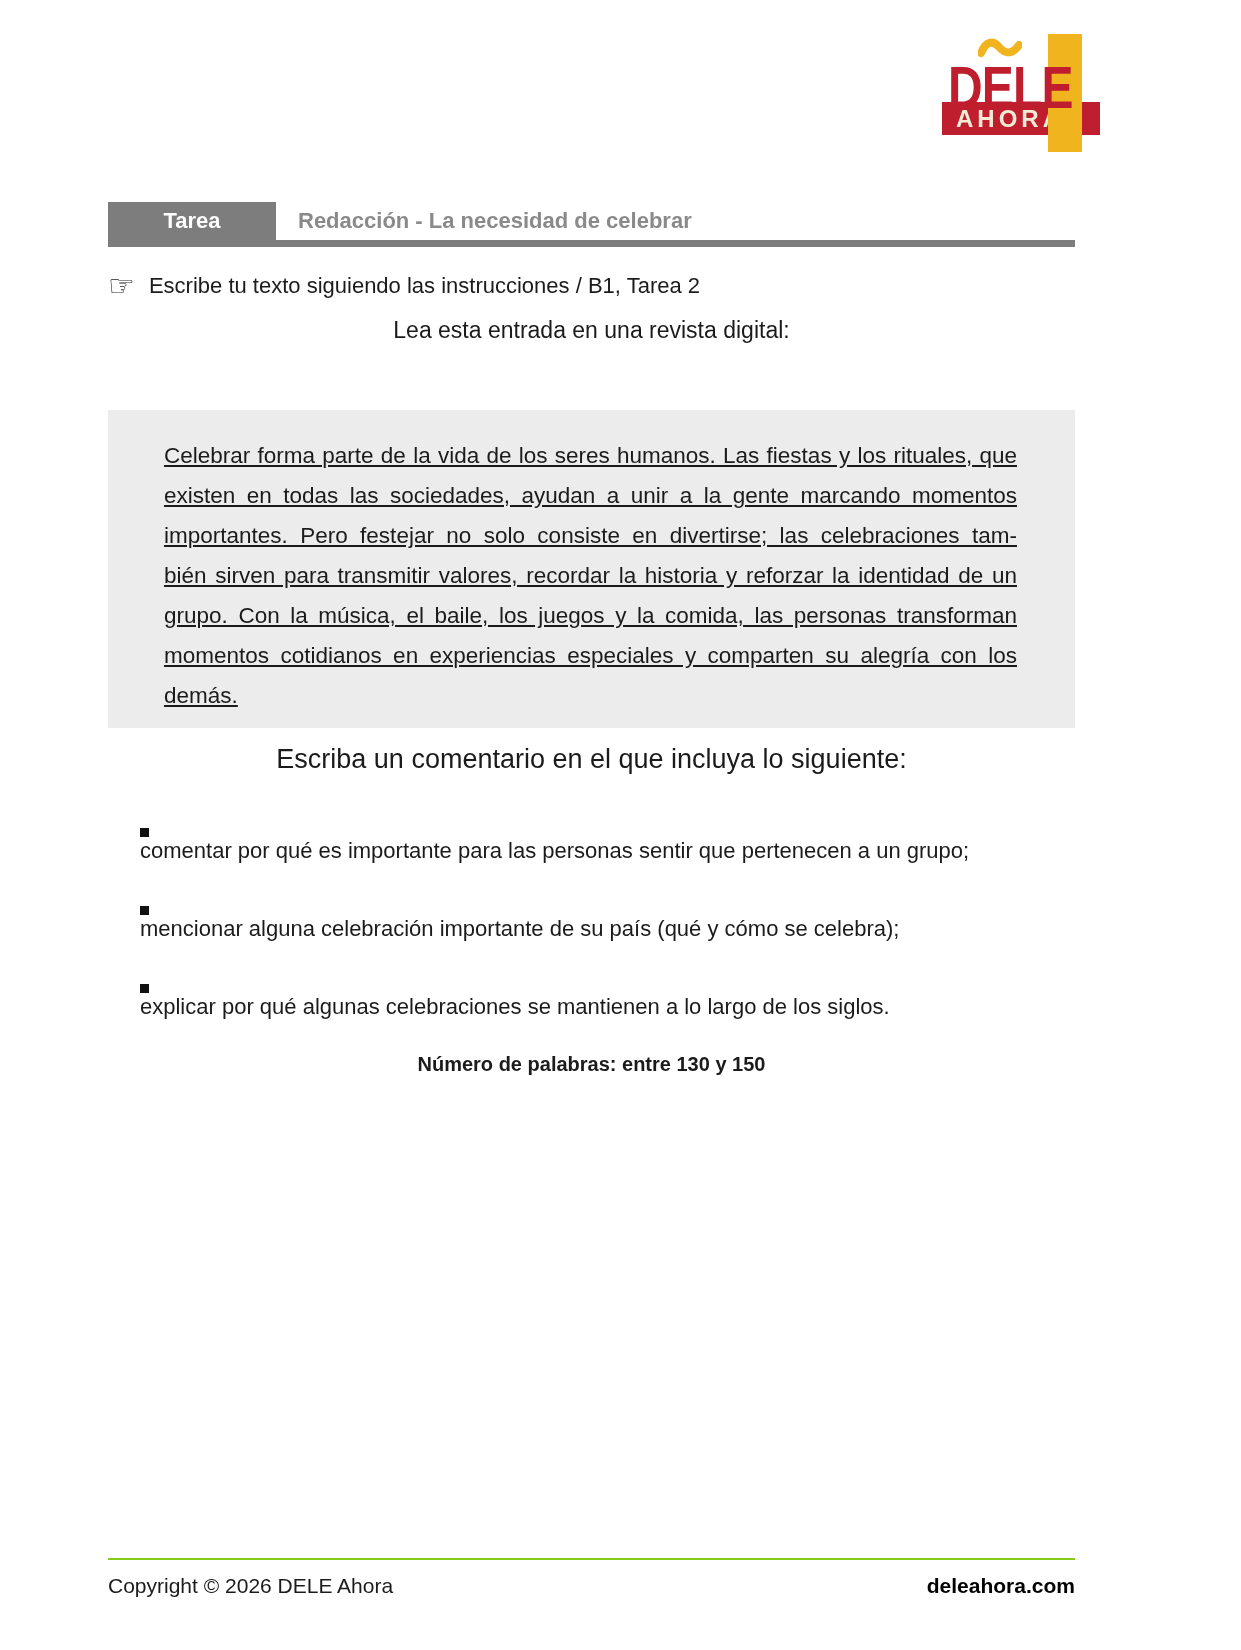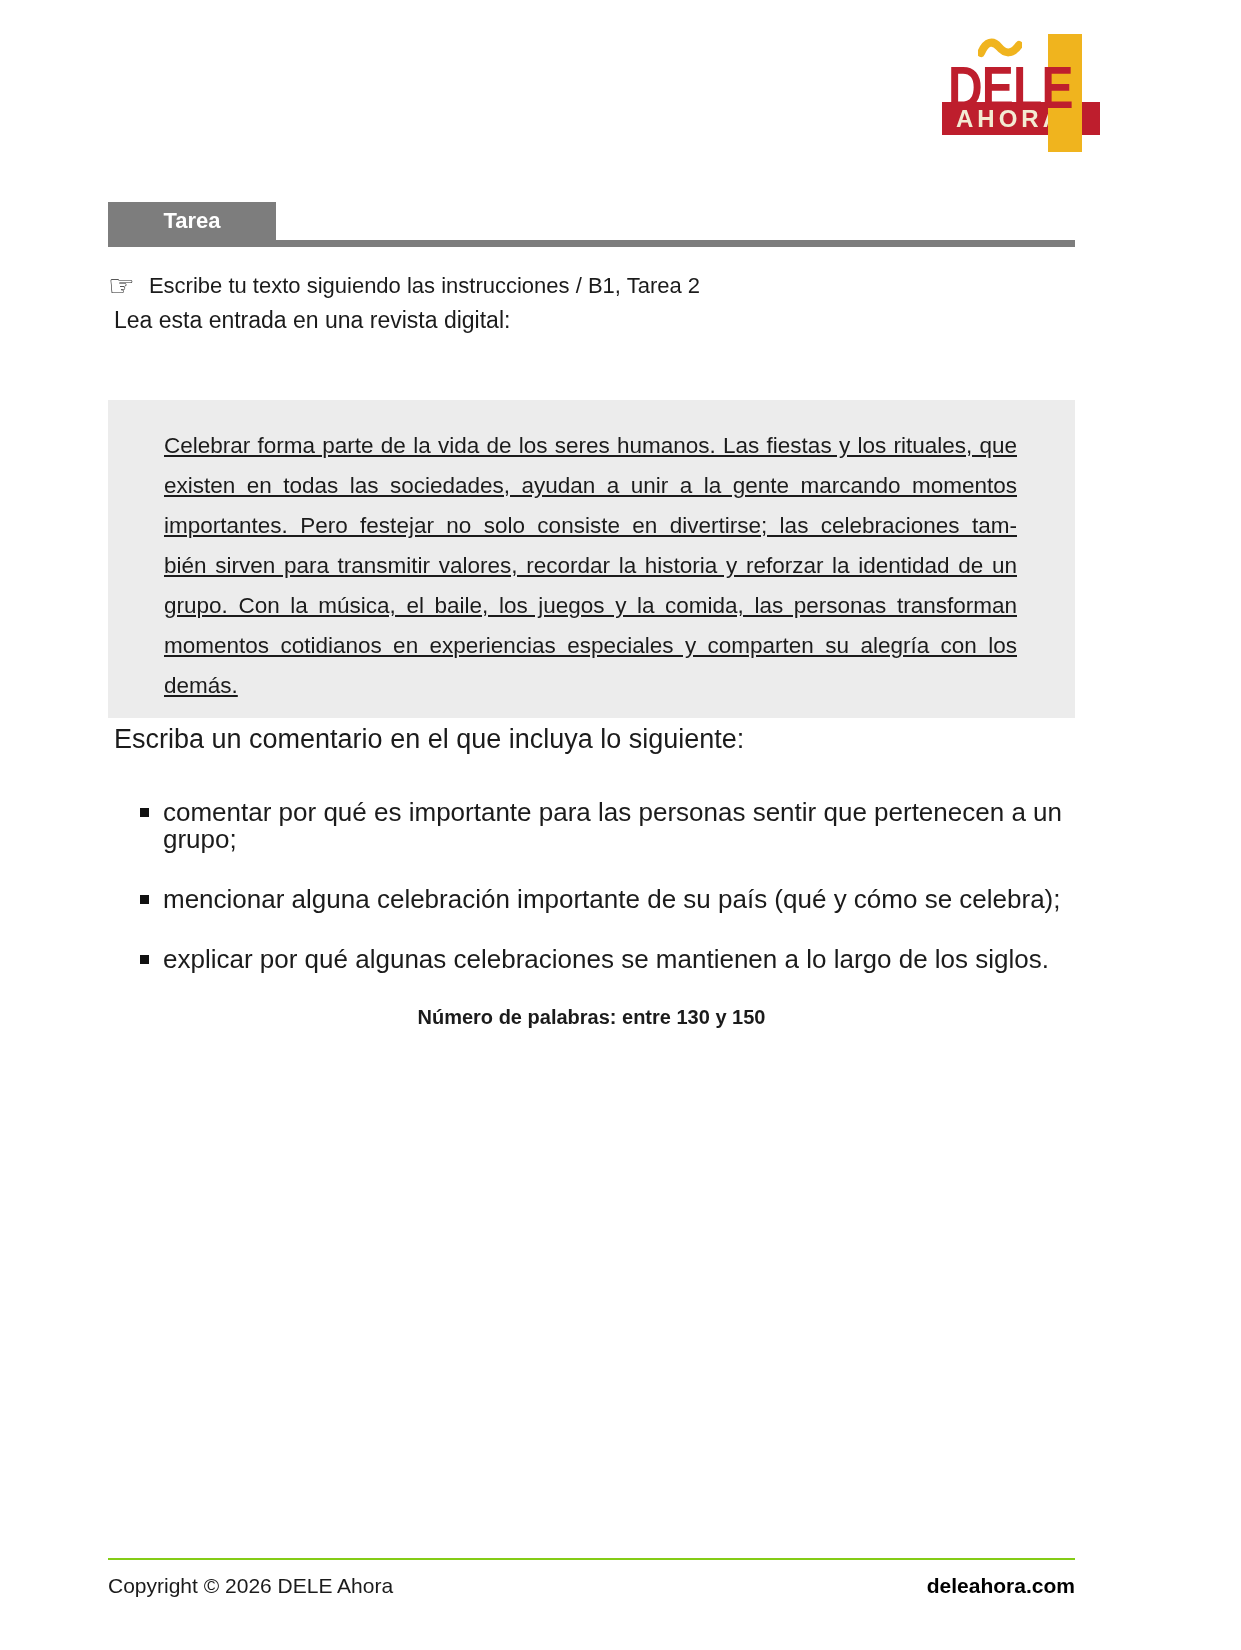--- a/index.html
+++ b/index.html
@@ -21,36 +21,36 @@
   .logo-bar { position:absolute; left:158px; top:0; width:34px; height:118px;
     background:var(--brand-yellow,#f0b41e); z-index:2; }
   .logo-wordmark {
     position:absolute; left:58px; top:24px; z-index:3; font-size:60px; font-weight:bold;
     color:var(--brand-red,#be1e2d); line-height:1; letter-spacing:-1px;
     transform:scaleX(0.8); transform-origin:left top; white-space:nowrap;
   }
   .logo-tilde { position:absolute; left:88px; top:4px; z-index:4; }
   
   .content { position:absolute; left:108px; top:0; width:967px; }
-  .content p { margin:6px; }
+  .content p { margin:16px;text-align:center; }
   .tabrow { margin-top:202px; border-bottom:7px solid var(--tab-gray,#7d7d7d);
     display:flex; height:38px; }
   .tab { width:168px; background:var(--tab-gray,#7d7d7d); color:#ffffff; font-weight:bold;
     font-size:22px; display:flex; align-items:center; justify-content:center; }
   .tabtitle { margin-left:22px; color:var(--title-gray,#8a8a8a); font-weight:bold;
     font-size:22px; display:flex; align-items:center; }
   .instruction { margin-top:24px; font-size:22px; display:flex; align-items:center; gap:14px; }
   .hand { font-size:30px; line-height:1; }
   .lead { margin-top:52px; font-size:23px; }
   .graybox { margin-top:66px; background:var(--box-bg,#ececec); padding:26px 58px 12px 56px;text-decoration:underline; }
   .gbline { font-size:22.5px; line-height:40px; text-align:justify; text-align-last:justify; }
   .gbline:last-child { text-align-last:left; }
   .prompt { margin-top:38px; font-size:27px; }
   .bullets { margin:44px 0 0 0; padding:0 0 0 32px; list-style:none; }
-  .bullet { display:flex; align-items:flex-start; margin-bottom:33px; font-size:26px; line-height:27px; }
+  .bullet { display:flex; align-items:flex-start; margin-bottom:33px; font-size:22px; line-height:27px;flex-direction:column; }
   .sq { width:9px; height:9px; background:#111; margin:9px 14px 0 0; flex:none; }
   .wordcount { margin-top:40px; text-align:center; font-weight:bold; font-size:20px; }
   .footer { position:absolute; left:108px; top:1558px; width:967px;
     border-top:2px solid #84cc16; padding-top:14px; display:flex;
     justify-content:space-between; font-size:21px; }
   .website { font-weight:bold; color:#000; text-decoration:none; }
 </style>
 </head>
 <body>
 
@@ -64,20 +64,21 @@
     <div class="logo-wordmark">DELE</div>
     <svg class="logo-tilde" width="44" height="22" viewBox="0 0 44 22">
       <path d="M3,15 C8,3 15,2 21,9 C27,16 34,17 41,7" fill="none" stroke="#f0b41e" stroke-width="8" stroke-linecap="round"></path>
     </svg>
   </div>
 
   <div class="content">
 
     <div class="tabrow">
       <div class="tab">Tarea</div>
+      <div class="tabtitle">Redacción - La necesidad de celebrar</div>
     </div>
 
     <div class="instruction">
       <span class="hand">☞</span>
       <span>Escribe tu texto siguiendo las instrucciones / B1, Tarea 2</span>
     </div>
 
     <p class="lead">Lea esta entrada en una revista digital:</p>
 
     <div class="graybox">

